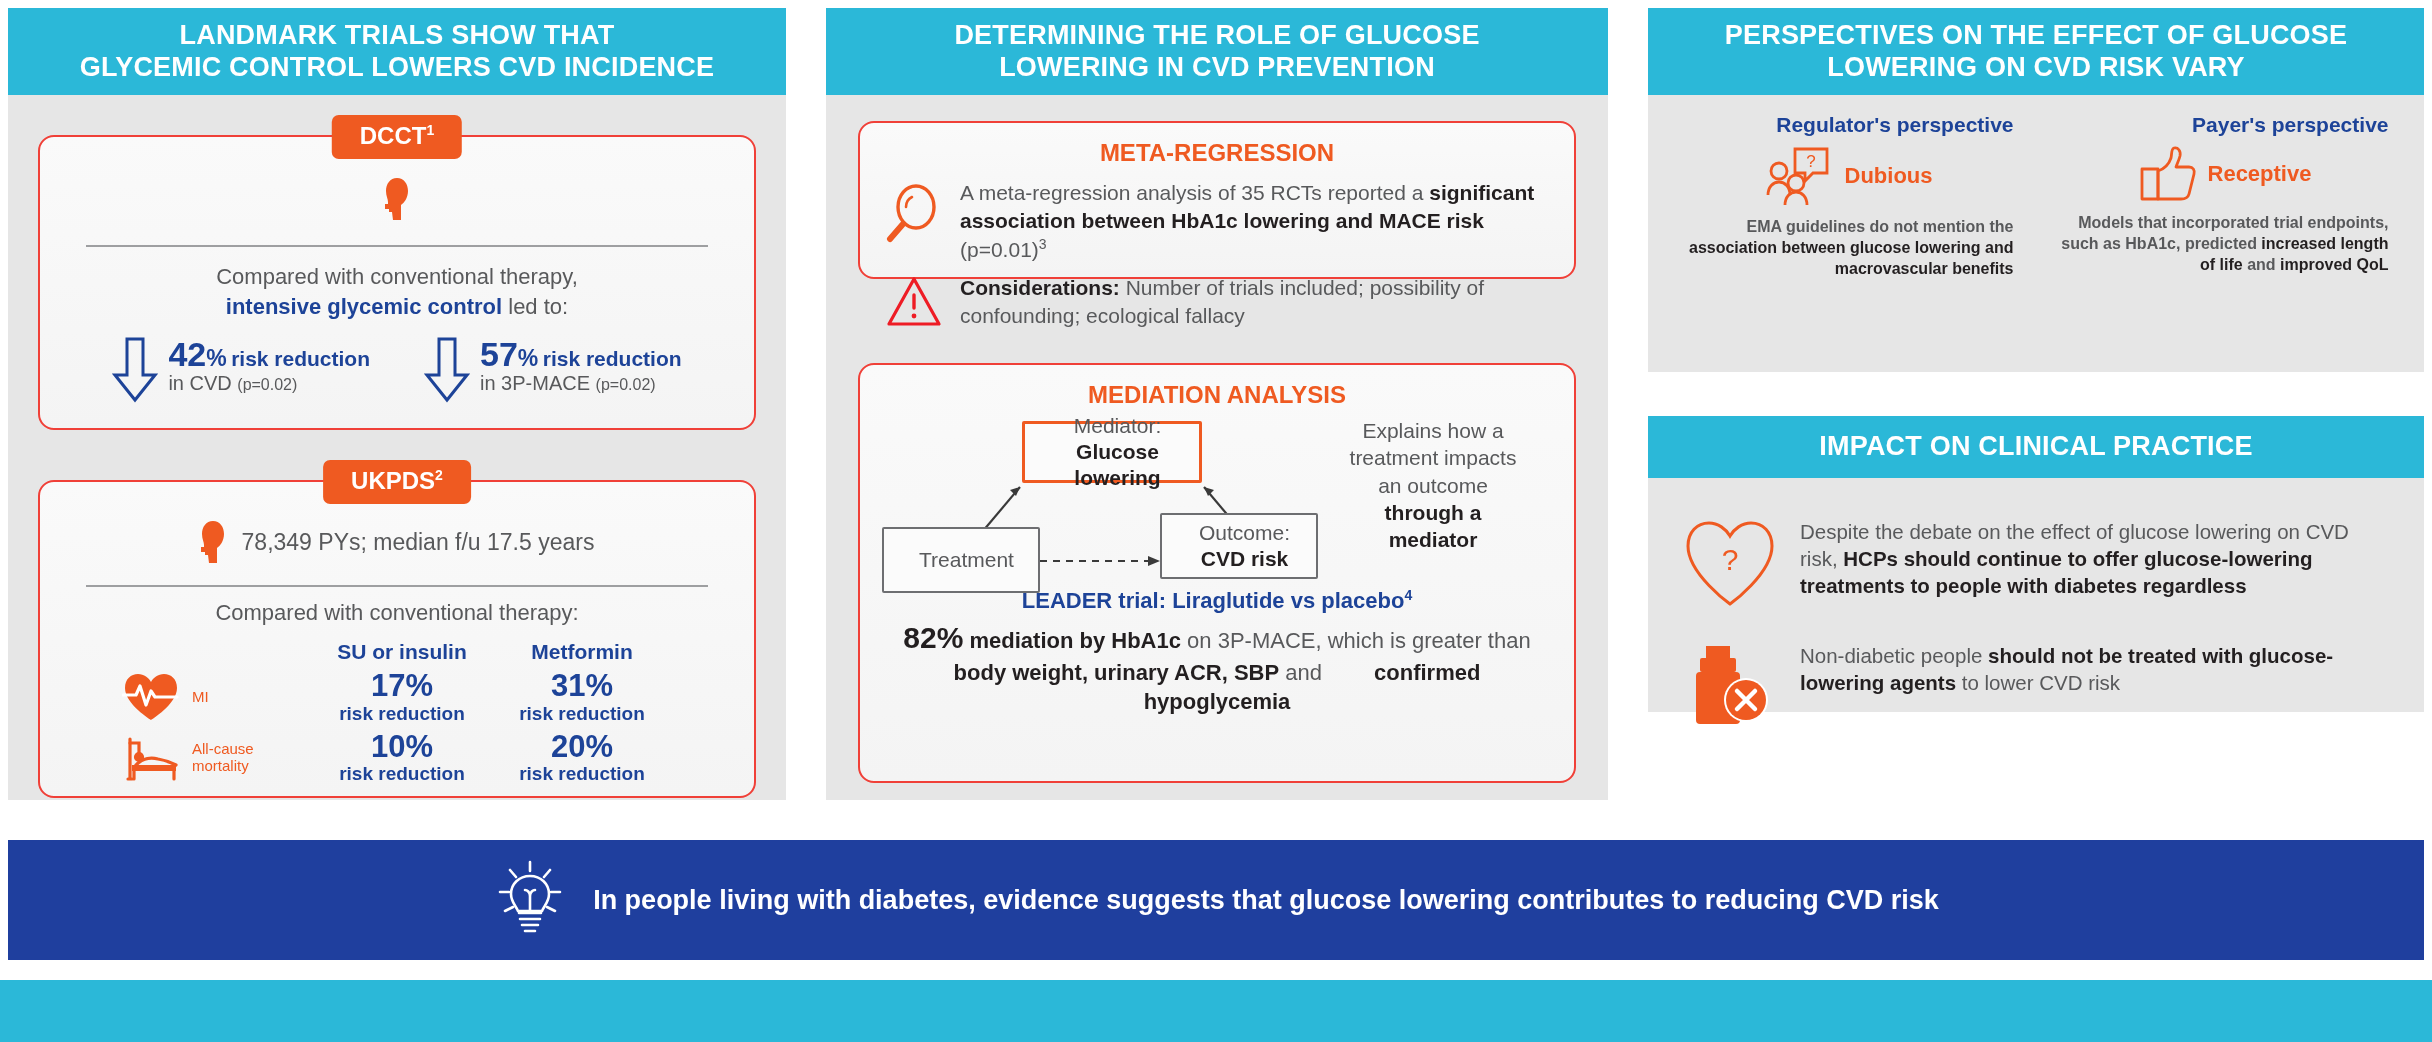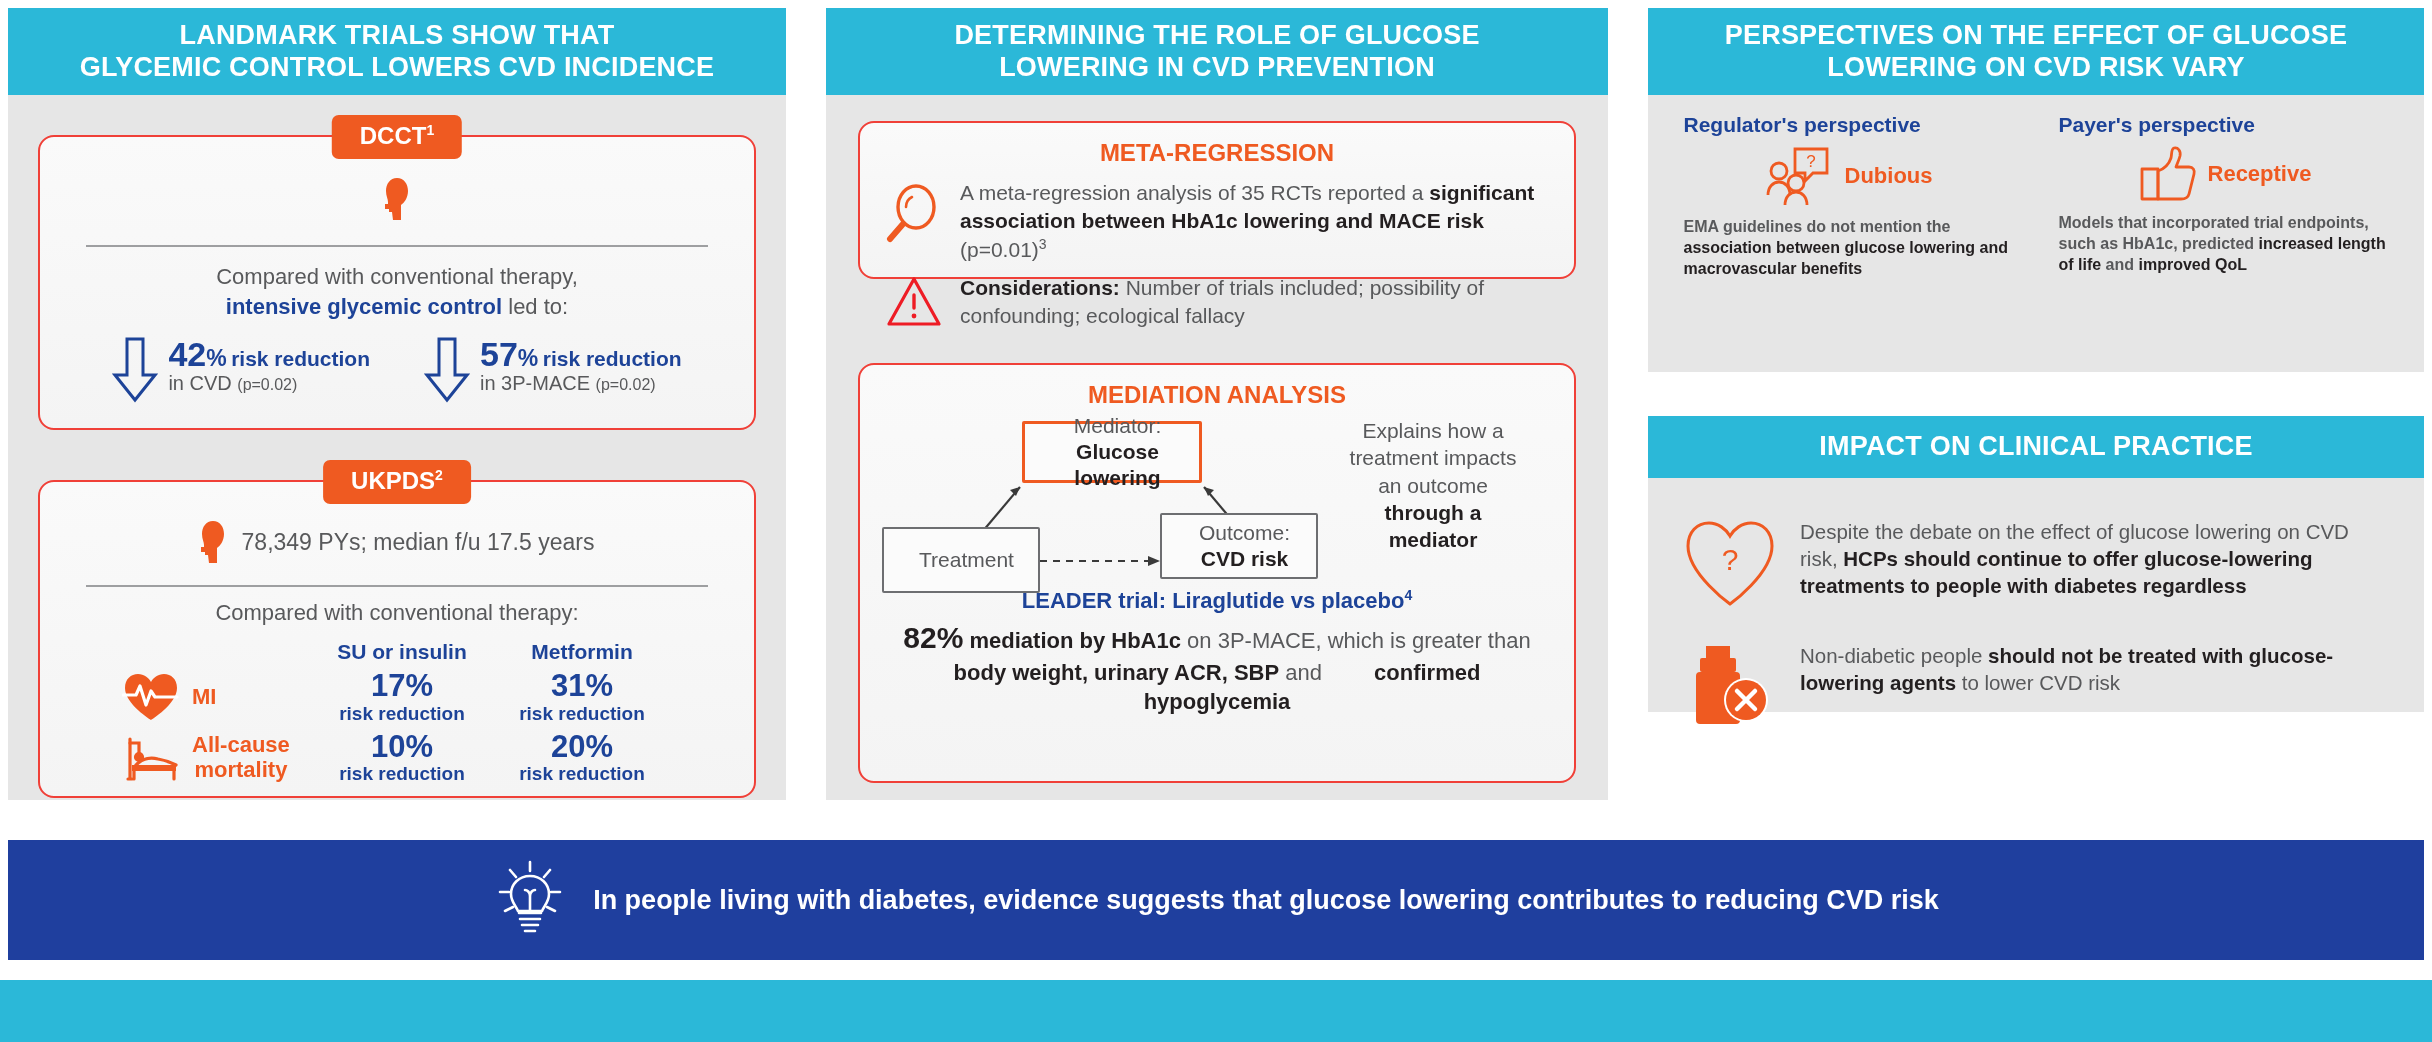--- a/index.html
+++ b/index.html
@@ -72,21 +72,21 @@
   
   .ukpds-grid {
     display: grid;
     grid-template-columns: 190px 180px 180px;
     justify-content: center;
     align-items: center;
     row-gap: 6px;
   }
   .ukpds-grid .hd { font-size: 21px; font-weight: bold; color: #1d4398; text-align: center; }
   .ukpds-grid .icoCell { display: flex; align-items: center; gap: 12px; justify-content: flex-start; }
-  .ukpds-grid .rowlab { font-size: 22px; font-weight: bold; color: #ef5a21; line-height: 1.12; text-align: center; }
+  .ukpds-grid .rowlab { font-size: 15px; font-weight: normal; color: #ef5a21; line-height: 1.12; }
   .ukpds-grid .val { text-align: center; }
   .ukpds-grid .val .n { font-size: 31px; font-weight: bold; color: #1d4398; line-height: 1.05; }
   .ukpds-grid .val .s { font-size: 19px; font-weight: bold; color: #1d4398; }
 
   
   .sec-title { color: #ef5a21; font-weight: bold; font-size: 24px; text-align: center; }
   .icon-para { display: flex; gap: 18px; align-items: flex-start; }
   .para { font-size: 21px; line-height: 1.33; color: #58595b; }
   .para b { color: #231f20; }
 
@@ -94,21 +94,21 @@
     border: 2px solid #6d6e71;
     background: #fbfbfb;
     display: flex; align-items: center; justify-content: center;
     text-align: center;
     font-size: 21px; color: #58595b; line-height: 1.25; padding-left: 11px;
   }
   .mednode.hi { border: 3px solid #ef5a21; }
   .mednode b { color: #231f20; display: block; }
 
   
-  .persp-col { text-align: left; }
+  .persp-col { text-align: right; }
   .persp-title { color: #1d4398; font-weight: bold; font-size: 21px; }
   .persp-badge { display: flex; align-items: center; justify-content: center; gap: 8px; }
   .persp-badge .word { color: #ef5a21; font-weight: bold; font-size: 22px; }
   .persp-txt { font-size: 16px; line-height: 1.3; color: #58595b; font-weight: bold; }
   .persp-txt b { color: #231f20; }
 
   .impact-row { display: flex; gap: 22px; align-items: flex-start; }
   .impact-txt { font-size: 20.5px; line-height: 1.32; color: #58595b; }
   .impact-txt b { color: #231f20; }
 

